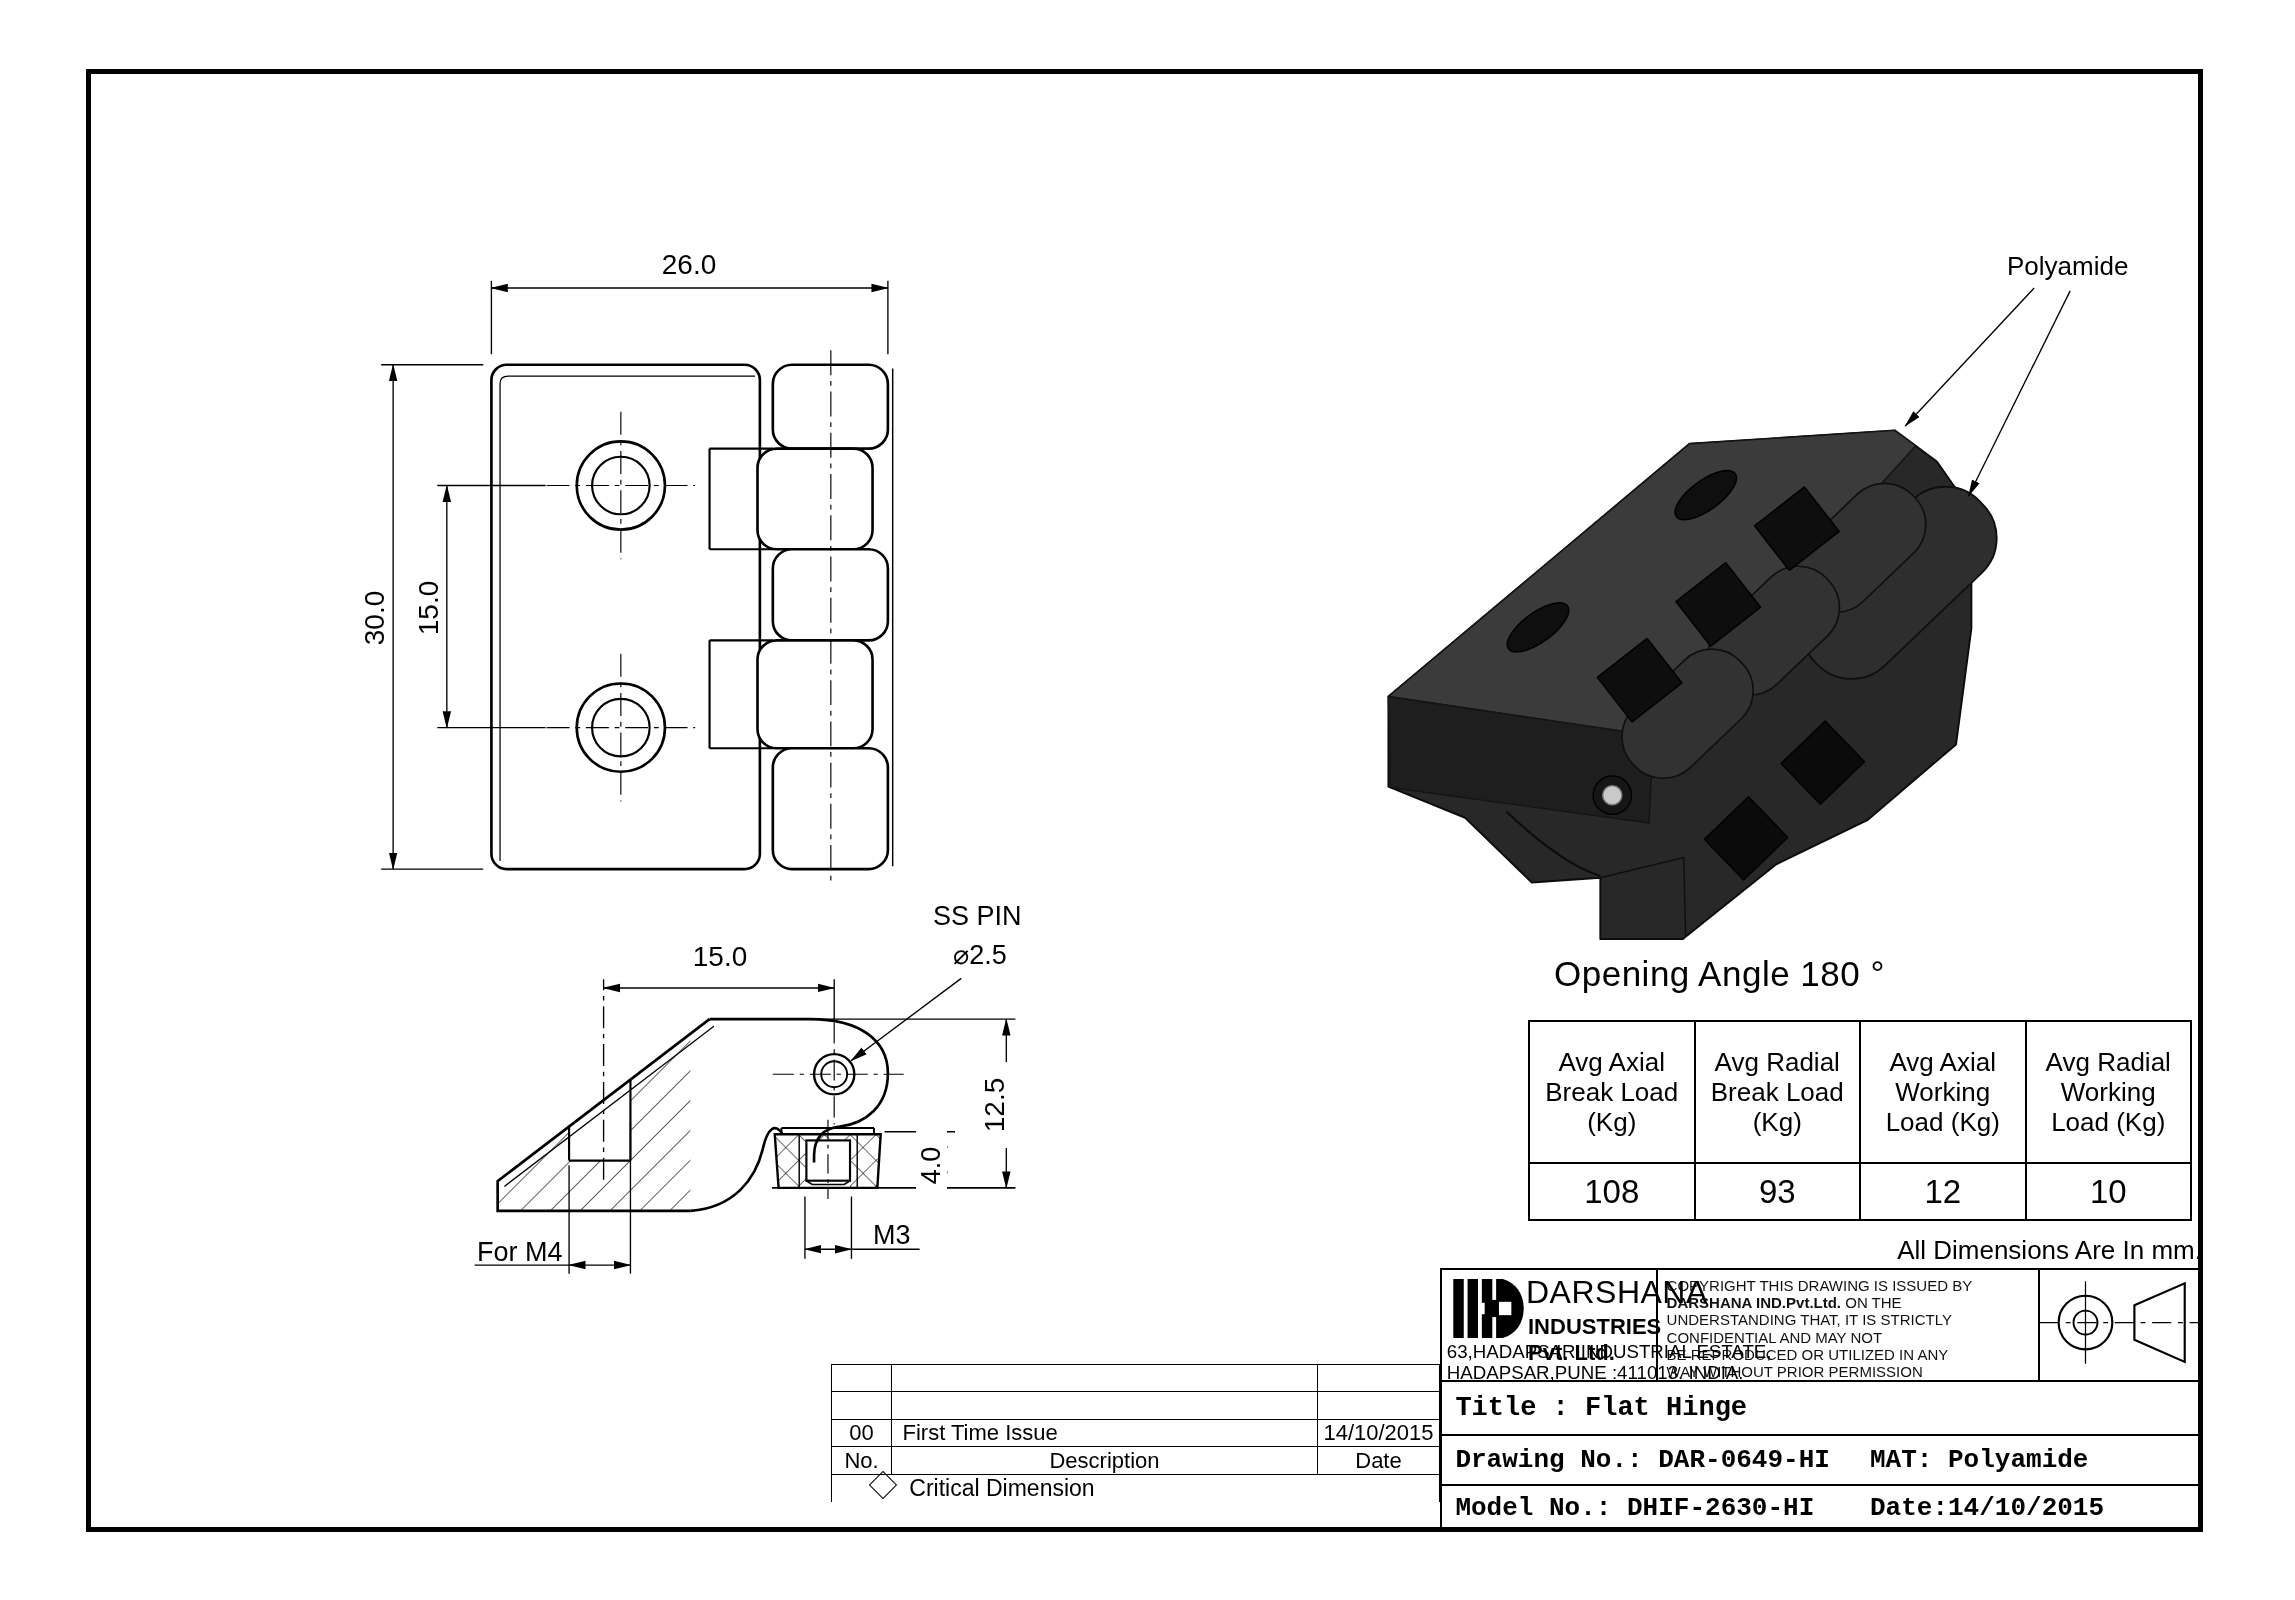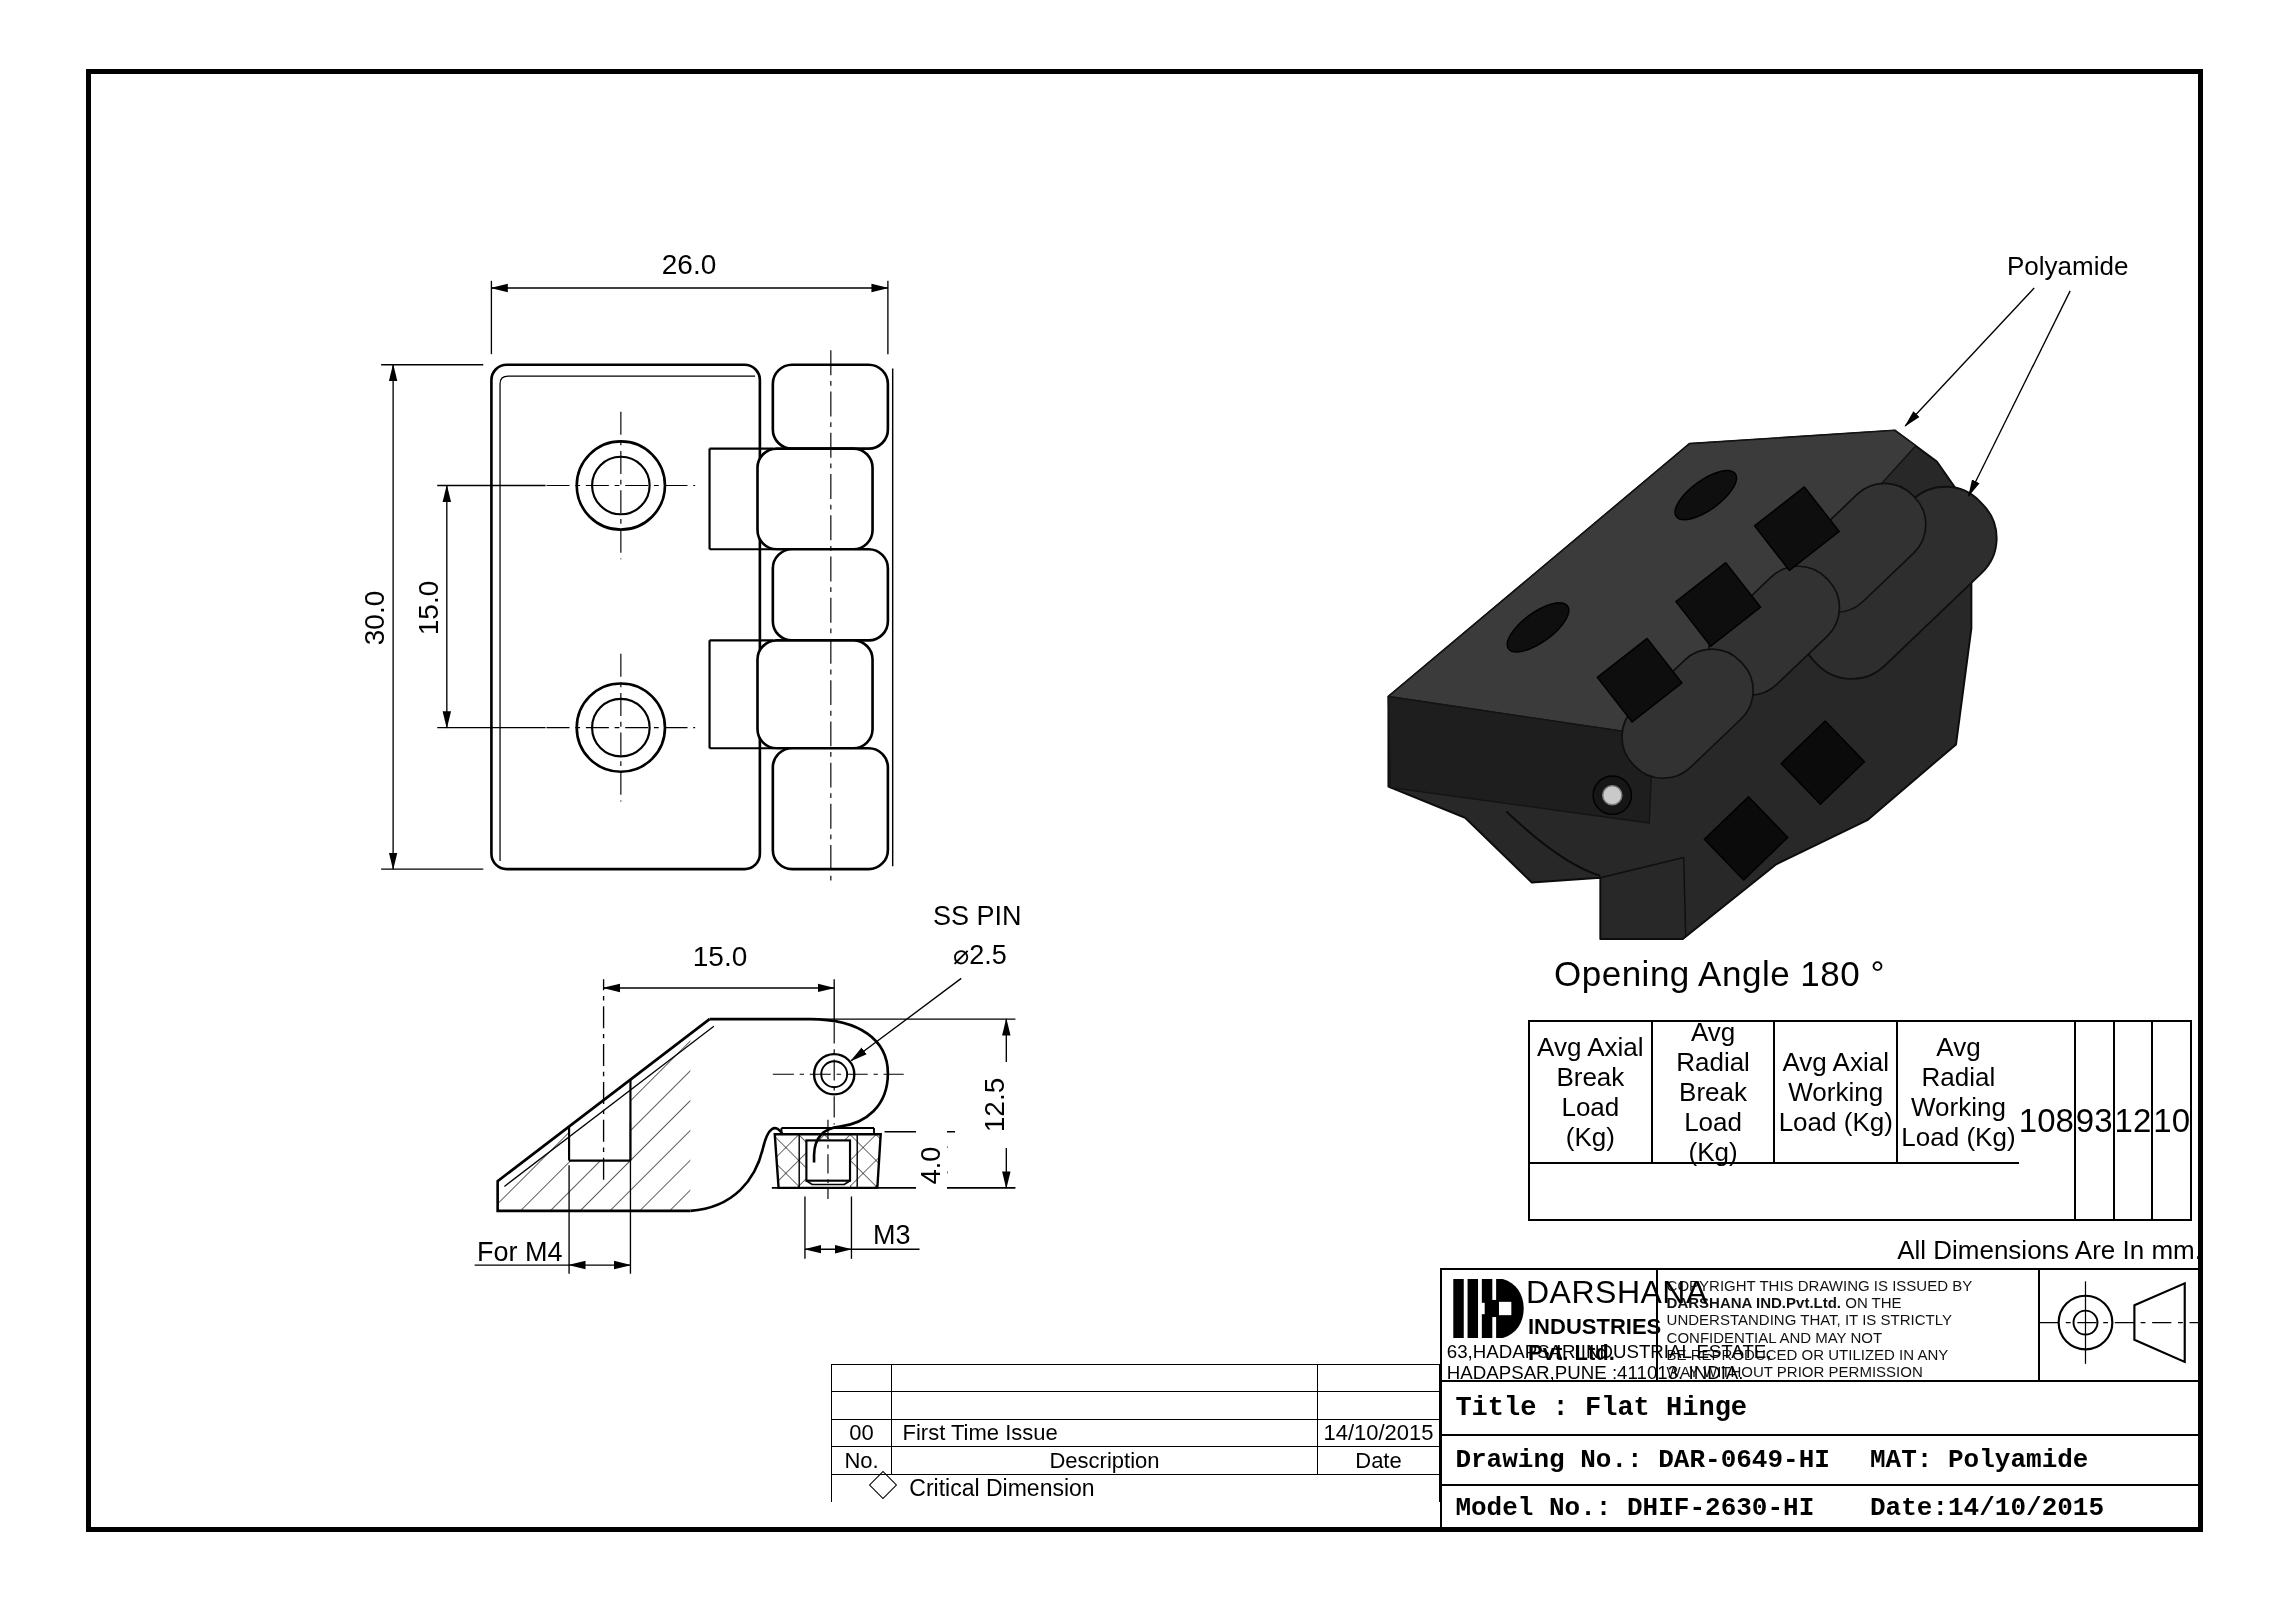--- a/index.html
+++ b/index.html
@@ -11,21 +11,21 @@
   svg.art { left:0; top:0; width:2295px; height:1601px; position:absolute; }
 
   
   .dimtext { position:absolute; font-size:28px; text-align:center; background:#fff; padding:0 3.8px; white-space:nowrap; }
   .rot { transform:rotate(-90deg); transform-origin:center center; }
   .biglabel { position:absolute; font-size:26px; white-space:nowrap; }
   .opening { position:absolute; font-size:35px; white-space:nowrap; letter-spacing:0.5px; }
   .units { position:absolute; font-size:26px; text-align:right; white-space:nowrap; }
 
   
-  #loadtable { left:1528px; top:1020px; width:664px; height:201px; border:2.9px solid #000; display:flex; flex-direction:row; }
+  #loadtable { left:1528px; top:1020px; width:664px; height:201px; border:2.9px solid #000; display:flex; flex-direction:column; }
   #loadtable .hrow { display:flex; height:142px; border-bottom:2.9px solid #000; }
   #loadtable .vrow { display:flex; flex:1; }
   #loadtable .cell { flex:1; display:flex; align-items:center; justify-content:center;
       border-right:2.4px solid #000; font-size:26px; line-height:30px; text-align:center; white-space:pre-line; }
   #loadtable .cell:last-child { border-right:none; }
   #loadtable .vrow .cell { font-size:33px; }
 
   
   #revtable { left:831px; top:1364px; width:609px; height:138px; border:1.9px solid #000; border-bottom:none; display:flex; flex-direction:column; font-size:22px; }
   #revtable .r { display:flex; border-bottom:1.9px solid #000; }

